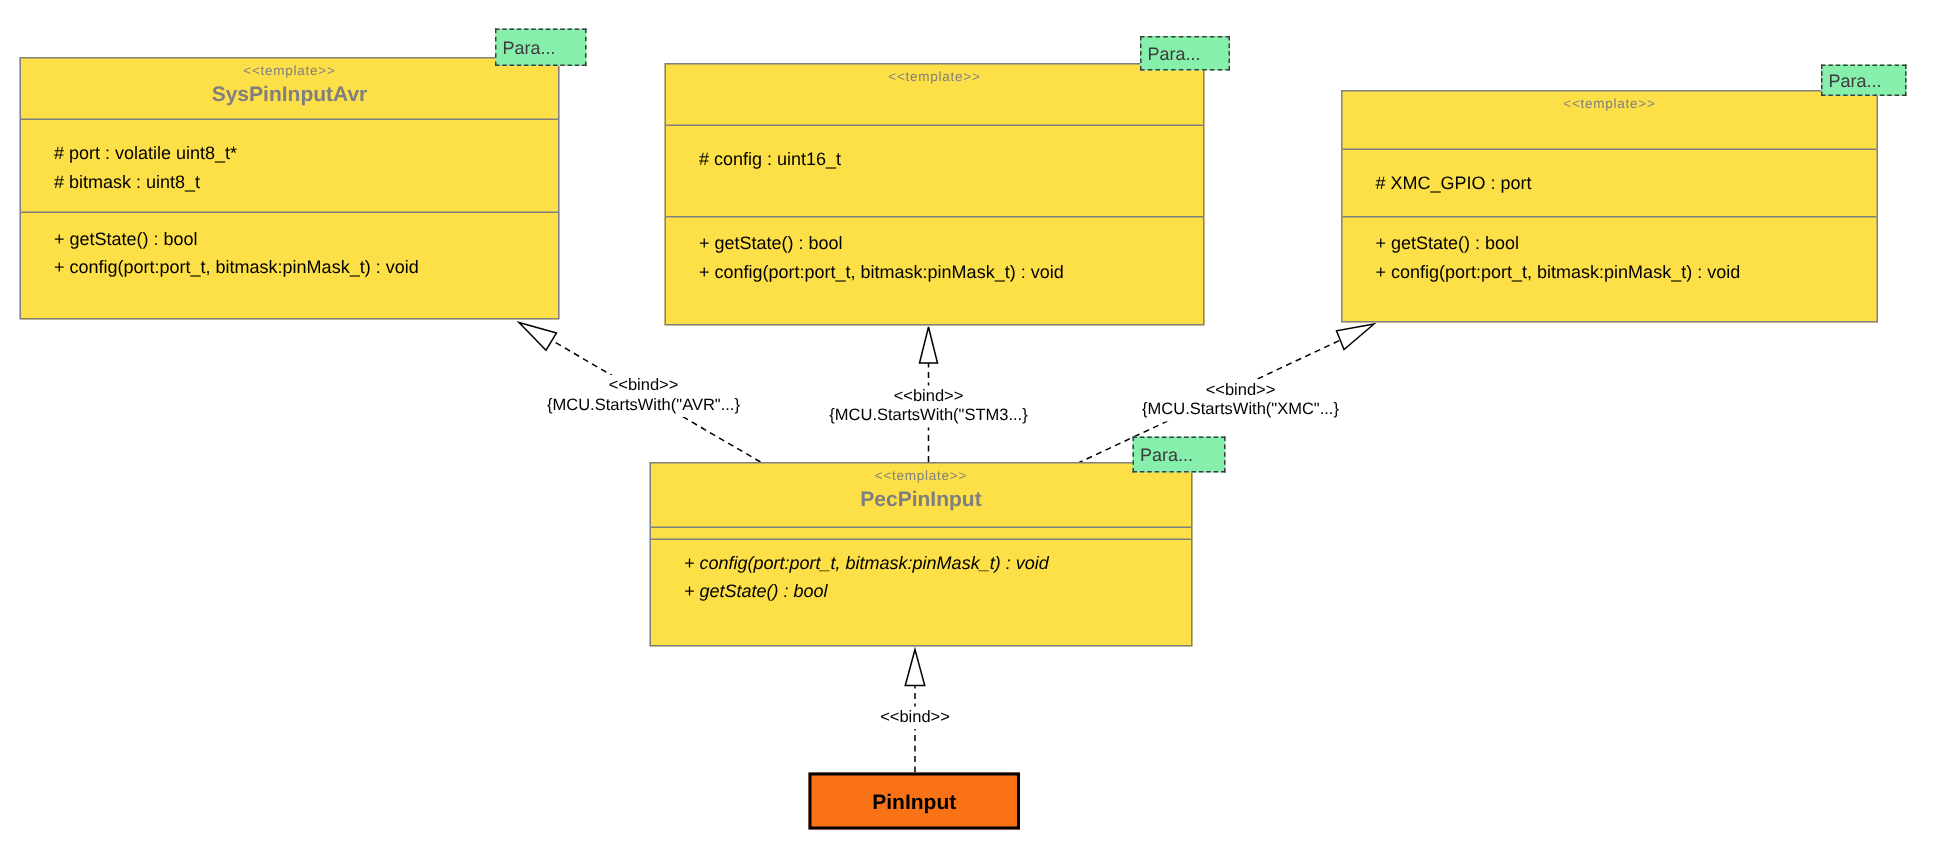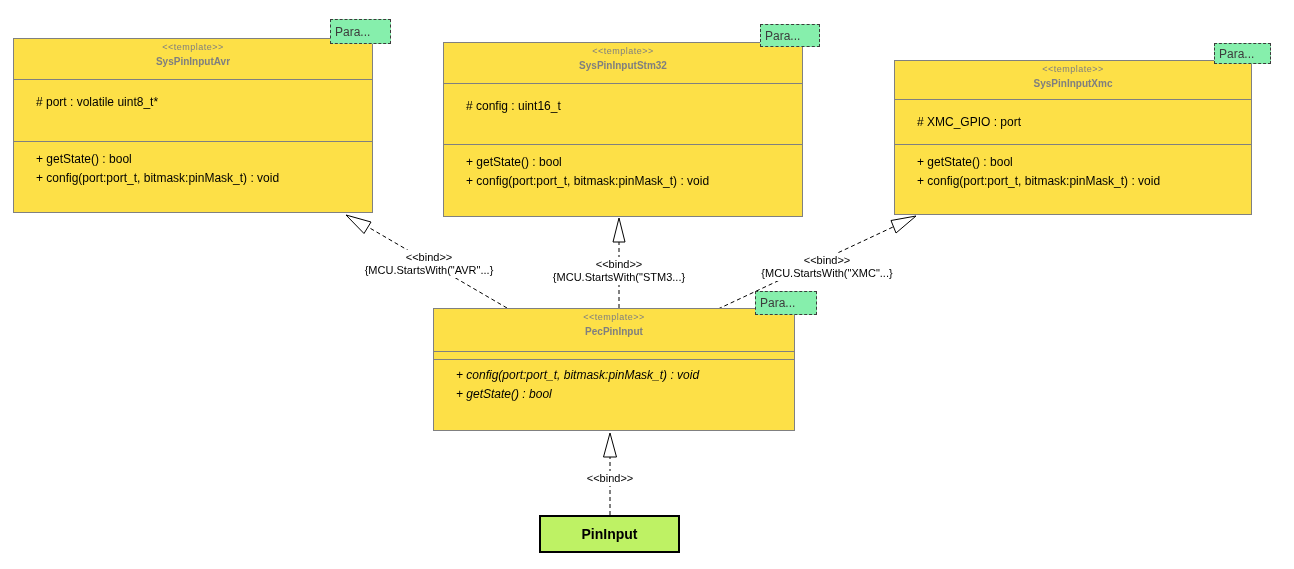--- a/index.html
+++ b/index.html
@@ -31,21 +31,21 @@
     flex: 0 0 auto;
   }
   .stereotype {
     font-size: 9px;
     line-height: 11px;
     color: #7f7f7f;
     letter-spacing: 0.5px;
     white-space: nowrap;
   }
   .class-name {
-    font-size: 10px;
+    font-size: 14px;
     line-height: 18px;
     font-weight: bold;
     color: #7f7f7f;
     white-space: nowrap;
   }
   .attrs-compartment, .ops-compartment {
     border-top: 1px solid #808080;
     padding-left: 22px;
     padding-right: 4px;
     overflow: hidden;
@@ -76,21 +76,21 @@
     background: #ffffff;
     text-align: center;
     font-size: 11px;
     line-height: 13px;
     color: #000000;
     white-space: nowrap;
     padding: 1px 0;
   }
   .simple-class {
     position: absolute;
-    background: #bef264;
+    background: #f97316;
     border: 2px solid #000000;
     display: flex;
     align-items: center;
     justify-content: center;
   }
   .simple-class .simple-name {
     font-size: 14px;
     font-weight: bold;
     color: #000000;
     white-space: nowrap;
@@ -120,51 +120,50 @@
     </g>
   </svg>
 
   <div class="uml-class" style="left:13px; top:38px; width:360px; height:175px;">
     <div class="title-compartment" style="height:40px;">
       <div class="stereotype">&lt;&lt;template&gt;&gt;</div>
       <div class="class-name">SysPinInputAvr</div>
     </div>
     <div class="attrs-compartment" style="height:62px;">
       <div class="member"># port : volatile uint8_t*</div>
+      <div class="member"># bitmask : uint8_t</div>
     </div>
     <div class="ops-compartment">
       <div class="member">+ getState() : bool</div>
       <div class="member">+ config(port:port_t, bitmask:pinMask_t) : void</div>
     </div>
   </div>
   <div class="param-box" style="left:330px; top:19px; width:61px; height:25px;">
     <span>Para...</span>
   </div>
 
   <div class="uml-class" style="left:443px; top:42px; width:360px; height:175px;">
     <div class="title-compartment" style="height:40px;">
       <div class="stereotype">&lt;&lt;template&gt;&gt;</div>
-      <div class="class-name">SysPinInputStm32</div>
     </div>
     <div class="attrs-compartment" style="height:61px;">
       <div class="member"># config : uint16_t</div>
     </div>
     <div class="ops-compartment">
       <div class="member">+ getState() : bool</div>
       <div class="member">+ config(port:port_t, bitmask:pinMask_t) : void</div>
     </div>
   </div>
   <div class="param-box" style="left:760px; top:24px; width:60px; height:23px;">
     <span>Para...</span>
   </div>
 
   <div class="uml-class" style="left:894px; top:60px; width:358px; height:155px;">
     <div class="title-compartment" style="height:38px;">
       <div class="stereotype">&lt;&lt;template&gt;&gt;</div>
-      <div class="class-name">SysPinInputXmc</div>
     </div>
     <div class="attrs-compartment" style="height:45px;">
       <div class="member"># XMC_GPIO : port</div>
     </div>
     <div class="ops-compartment">
       <div class="member">+ getState() : bool</div>
       <div class="member">+ config(port:port_t, bitmask:pinMask_t) : void</div>
     </div>
   </div>
   <div class="param-box" style="left:1214px; top:43px; width:57px; height:21px;">

